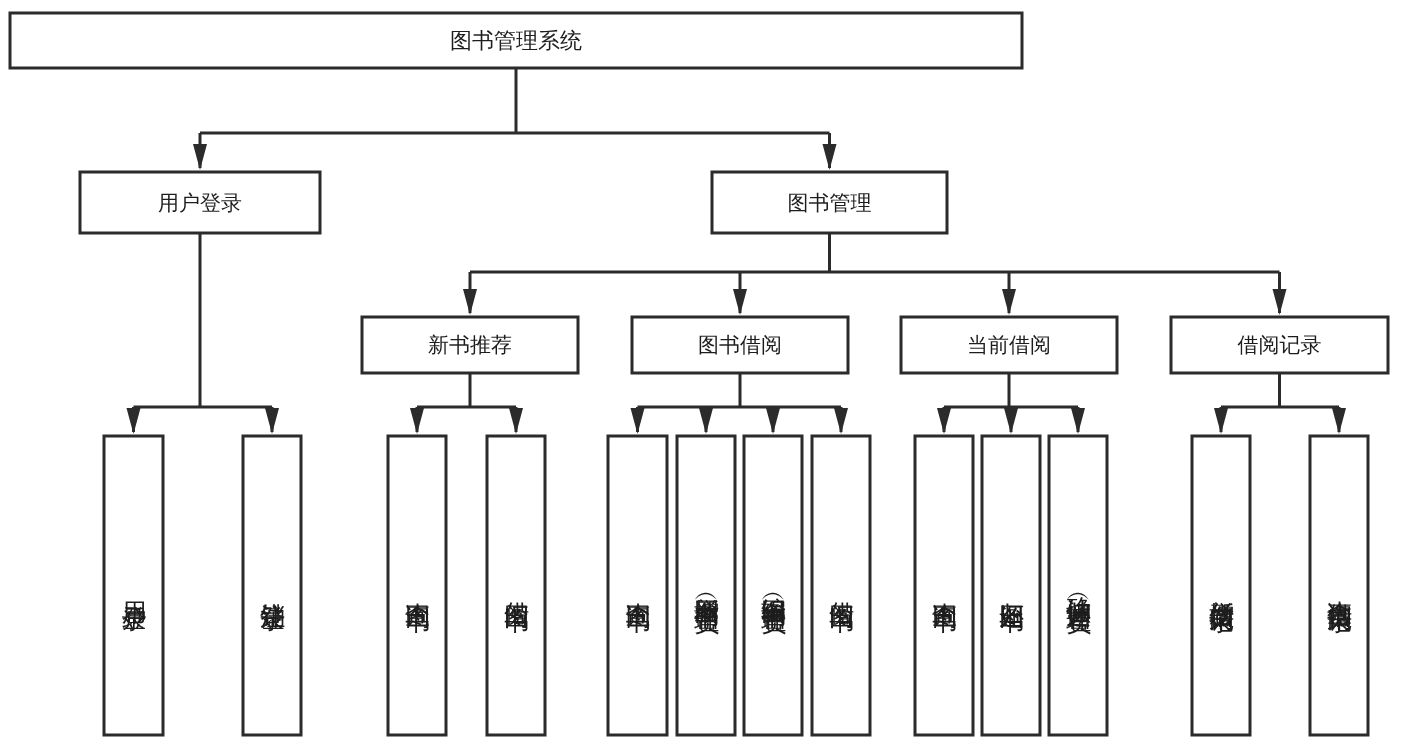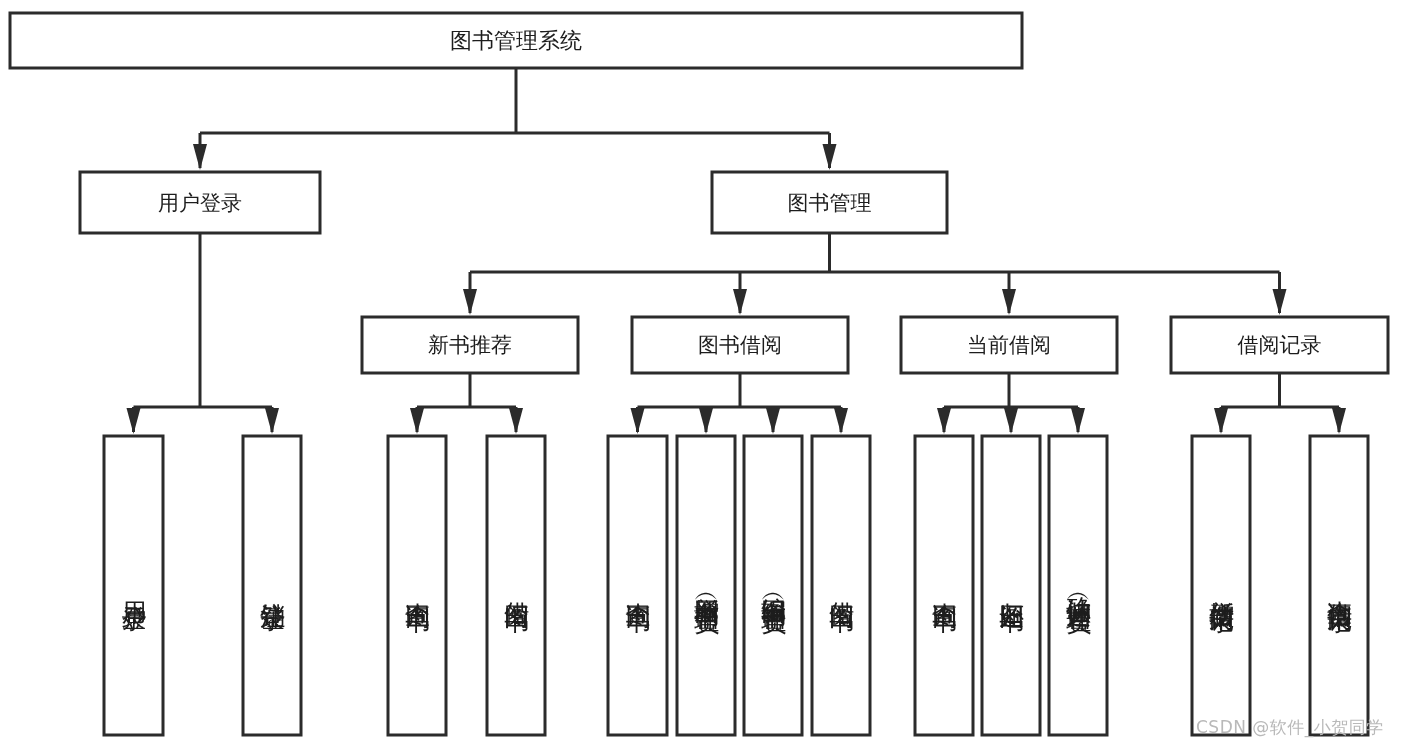--- a/index.html
+++ b/index.html
@@ -184,15 +184,14 @@
       <div class="leaf-label" style="left: 677px; top: 436px; width: 58px; height: 299px;">新增图书（管理员）</div>
       <div class="leaf-label" style="left: 744px; top: 436px; width: 58px; height: 299px;">编辑图书（管理员）</div>
       <div class="leaf-label" style="left: 812px; top: 436px; width: 58px; height: 299px;">借阅图书</div>
       <div class="leaf-label" style="left: 915px; top: 436px; width: 58px; height: 299px;">查询图书</div>
       <div class="leaf-label" style="left: 982px; top: 436px; width: 58px; height: 299px;">归还图书</div>
       <div class="leaf-label" style="left: 1049px; top: 436px; width: 58px; height: 299px;">确认归还（管理员）</div>
       <div class="leaf-label" style="left: 1192px; top: 436px; width: 58px; height: 299px;">新增借阅记录</div>
       <div class="leaf-label" style="left: 1310px; top: 436px; width: 58px; height: 299px;">查询借阅记录</div>
     </div>
 
-  <div class="watermark" style="left: 1196px; top: 716px;">CSDN @软件_小贺同学</div>
 
 </div>
 
 </body></html>

